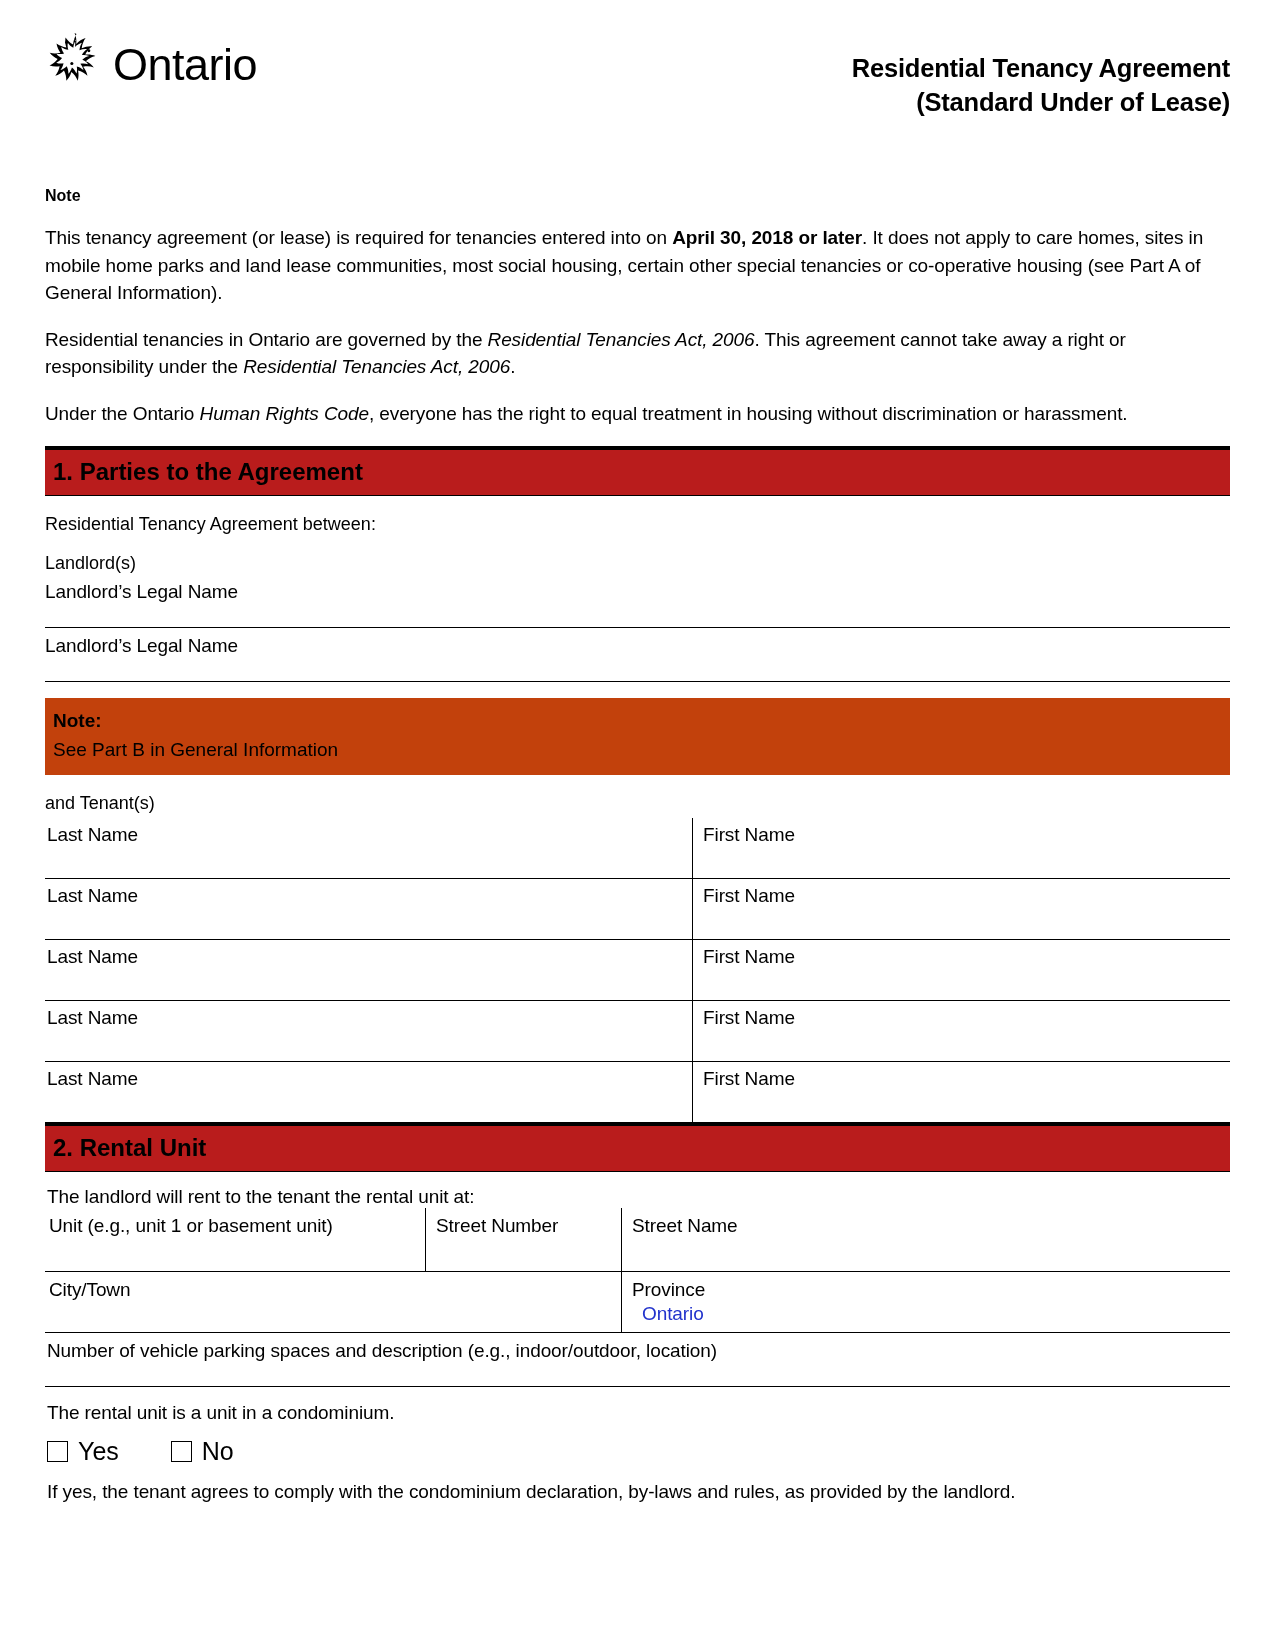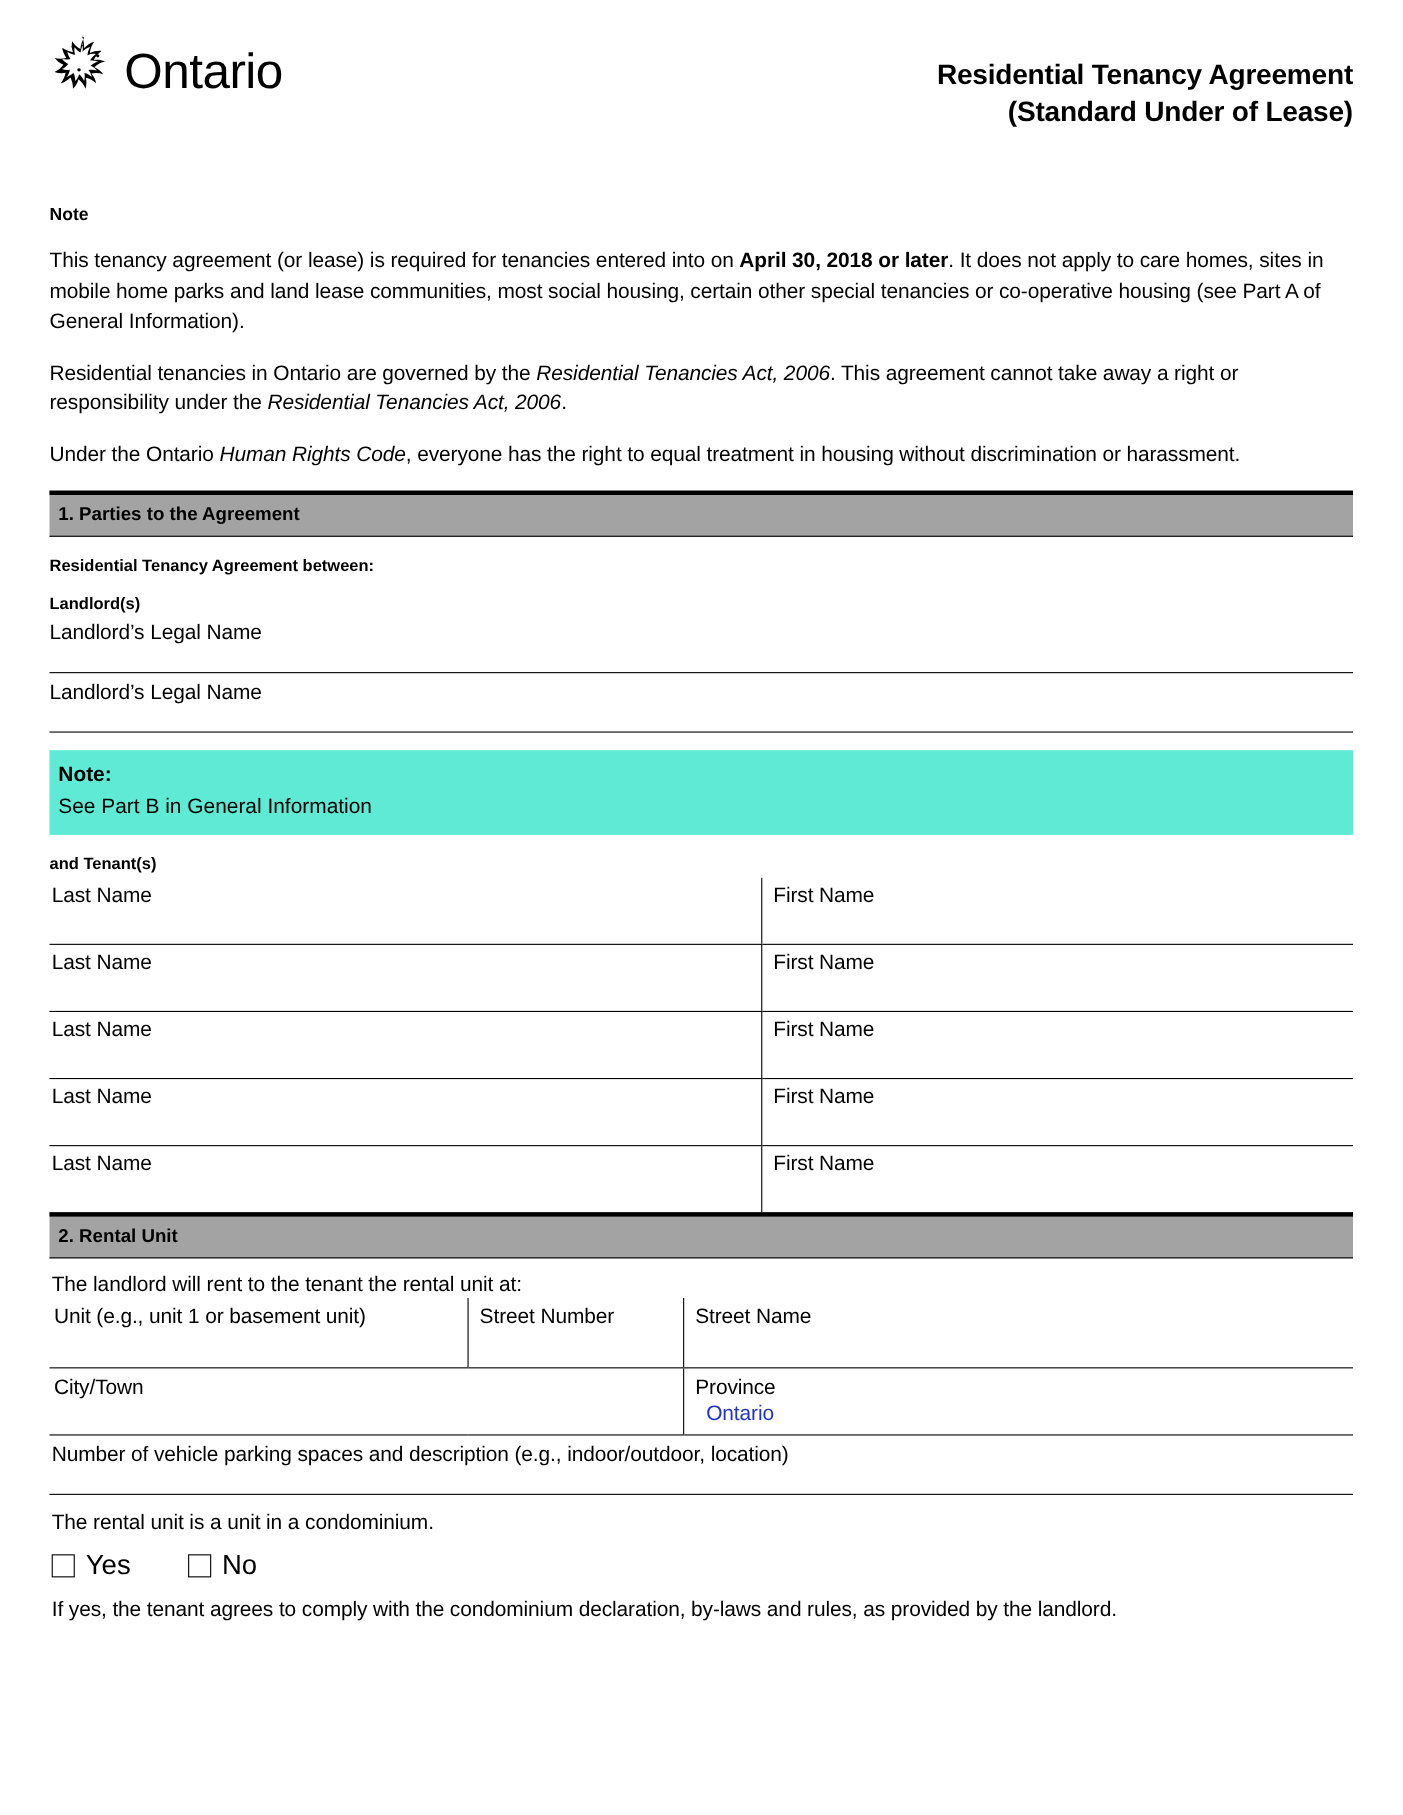--- a/index.html
+++ b/index.html
@@ -68,50 +68,50 @@
     line-height: 1.45;
     margin: 0 0 19px 0;
     letter-spacing: -0.1px;
   }
   .i { font-style: italic; }
   .b { font-weight: bold; }
 
   
   .section-band {
     border-top: 4px solid #000;
-    background: #a3a3a3;
+    background: #b91c1c;
     padding: 8px 6px 9px 8px;
     font-weight: bold;
-    font-size: 17px;
+    font-size: 24px;
     border-bottom: 1px solid #000;
     margin-top: 16px;
   }
   .section-band.s2 { margin-top: 0; }
 
   
   .lbl {
     font-size: 19px;
     letter-spacing: -0.1px;
   }
 
   .sub-head {
-    font-weight: bold;
-    font-size: 15px;
+    font-weight: normal;
+    font-size: 18px;
     margin-top: 18px;
   }
 
   .field-line {
     border-bottom: 1.5px solid #000;
     height: 54px;
     box-sizing: border-box;
     padding-top: 7px;
   }
 
   .gray-note {
-    background: #5eead4;
+    background: #c2410c;
     padding: 12px 8px 14px 8px;
     margin-top: 16px;
   }
   .gray-note .t1 { font-weight: bold; font-size: 19px; margin-bottom: 7px; }
   .gray-note .t2 { font-size: 19px; }
 
   
   .tenant-table {
     width: 100%;
     border-collapse: collapse;

